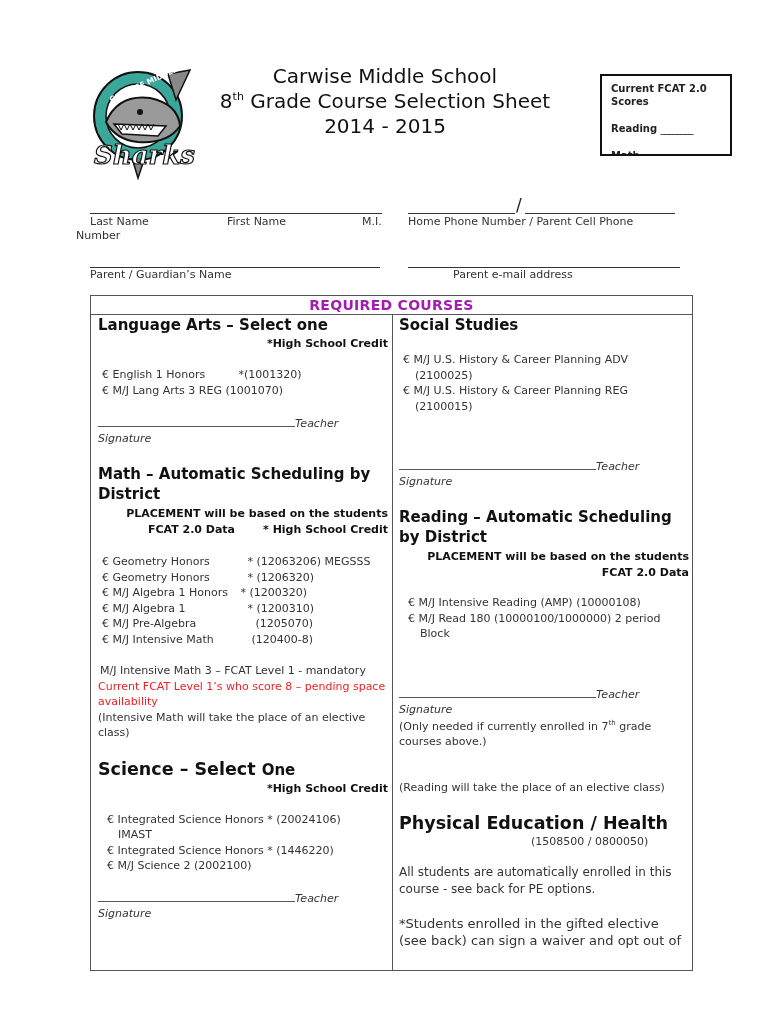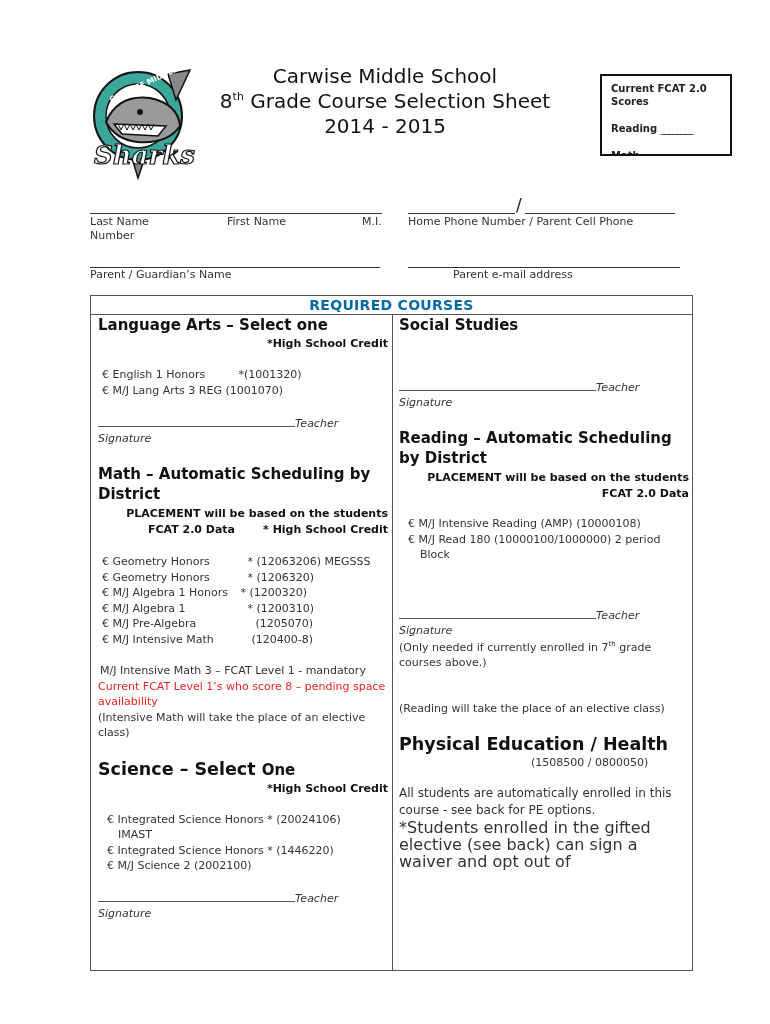--- a/index.html
+++ b/index.html
@@ -9,21 +9,21 @@
   .logo { left:88px; top:64px; width:108px; height:124px; }
   .title { left:210px; top:64px; width:350px; text-align:center; font-size:20px; line-height:25px; color:#111; }
   .title sup { font-size:11px; vertical-align:8px; line-height:0; }
   .score-box { left:600px; top:74px; width:132px; height:82px; border:2px solid #111; border-bottom:2px solid #111;
                font-size:10px; font-weight:bold; padding:6px 0 0 9px; box-sizing:border-box; line-height:13px; color:#222; overflow:hidden; }
   .score-box .gap { height:14px; }
   .uline { border-bottom:1px solid #333; }
   .small { font-size:11px; color:#333; }
   .tbl { left:90px; top:295px; width:603px; height:676px; border:1px solid #555; box-sizing:border-box; }
   .tbl-head { position:absolute; left:0; top:0; right:0; height:18px; border-bottom:1px solid #555; text-align:center;
-              font-weight:bold; font-size:14px; line-height:19px; color:#0369a1; letter-spacing:0.3px; }
+              font-weight:bold; font-size:14px; line-height:19px; color:#a21caf; letter-spacing:0.3px; }
   .vdiv { position:absolute; left:301px; top:18px; bottom:0; border-left:1px solid #555; }
   .col { position:absolute; top:19px; font-size:11px; color:#333; }
   .h2 { font-weight:bold; font-size:15px; color:#111; line-height:20px; }
   .h3 { font-weight:bold; font-size:11px; color:#111;text-align:right; }
   .h-big { font-weight:bold; font-size:17.5px; color:#111; line-height:22px; }
   .item { line-height:15.5px; }
   .sig { font-style:italic; }
   .sigline { display:inline-block; width:197px; border-bottom:1px solid #555; height:9px; }
   .red { color:#e22; }
   .u { text-decoration:underline; }
@@ -57,21 +57,21 @@
   <div class="gap"></div>
   <div><span>Reading</span> <span style="font-weight:normal;letter-spacing:-1px">________</span></div>
   <div class="gap"></div>
   <div>Math</div>
 </div>
 
 <div class="abs uline" style="left:90px;top:212px;width:292px;height:1px;"></div>
 <div class="abs small" style="left:90px;top:215px;">Last Name</div>
 <div class="abs small" style="left:227px;top:215px;">First Name</div>
 <div class="abs small" style="left:362px;top:215px;">M.I.</div>
-<div class="abs small" style="left:90px;top:229px;">Number</div>
+<div class="abs small" style="left:76px;top:229px;">Number</div>
 
 <div class="abs uline" style="left:408px;top:212px;width:107px;height:1px;"></div>
 <div class="abs" style="left:516px;top:195px;font-size:17px;">/</div>
 <div class="abs uline" style="left:525px;top:212px;width:150px;height:1px;"></div>
 <div class="abs small" style="left:408px;top:215px;">Home Phone Number / Parent Cell Phone</div>
 
 <div class="abs uline" style="left:90px;top:266px;width:290px;height:1px;"></div>
 <div class="abs small" style="left:90px;top:268px;">Parent / Guardian’s Name</div>
 <div class="abs uline" style="left:408px;top:266px;width:272px;height:1px;"></div>
 <div class="abs small" style="left:453px;top:268px;">Parent e-mail address</div>
@@ -111,33 +111,37 @@
       <div class="item" style="padding-left:11px;text-indent:-11px;"><span>€</span> <span>Integrated Science Honors * (20024106) IMAST</span></div>
       <div class="item"><span>€</span> <span>Integrated Science Honors * (1446220)</span></div>
       <div class="item"><span>€</span> <span>M/J Science 2 (2002100)</span></div>
     </div>
     <div style="margin-top:18px;"><span class="sigline"></span><span class="sig">Teacher</span></div>
     <div class="sig" style="margin-top:2px;">Signature</div>
   </div>
 
   <div class="col" style="left:308px;width:290px;">
     <div class="h2">Social Studies</div>
+    <div style="margin-top:17px;padding-left:4px;">
+      <div class="item" style="padding-left:12px;text-indent:-12px;"><span>€</span> <span>M/J U.S. History &amp; Career Planning ADV</span><br><span>(2100025)</span></div>
+      <div class="item" style="padding-left:12px;text-indent:-12px;"><span>€</span> <span>M/J U.S. History &amp; Career Planning REG</span><br><span>(2100015)</span></div>
+    </div>
     <div style="margin-top:46px;"><span class="sigline"></span><span class="sig">Teacher</span></div>
     <div class="sig" style="margin-top:2px;">Signature</div>
 
     <div class="h2" style="margin-top:19px;">Reading  – Automatic Scheduling by District</div>
     <div class="h3" style="margin-top:2px;line-height:16px;">PLACEMENT will be based on the students</div>
     <div class="h3" style="line-height:16px;">FCAT 2.0 Data</div>
     <div style="margin-top:14px;padding-left:9px;width:270px;">
       <div class="item"><span>€</span> <span>M/J Intensive Reading (AMP) (10000108)</span></div>
       <div class="item" style="padding-left:12px;text-indent:-12px;"><span>€</span> <span>M/J Read 180 (10000100/1000000) 2 period Block</span></div>
     </div>
     <div style="margin-top:46px;"><span class="sigline"></span><span class="sig">Teacher</span></div>
     <div class="sig" style="margin-top:2px;">Signature</div>
     <div class="item"><span>(Only needed if currently enrolled in 7</span><sup style="font-size:7px">th</sup><span> grade courses above.)</span></div>
     <div class="item" style="margin-top:31px;">(Reading will take the place of an elective class)</div>
 
     <div class="h-big" style="margin-top:16px;">Physical Education / Health</div>
     <div class="item" style="padding-left:132px;">(1508500 / 0800050)</div>
     <div style="margin-top:15px;font-size:12px;line-height:17px;color:#333;">All students are automatically enrolled in this course -  see back for PE options.</div>
-    <div style="font-size:16px;line-height:17px;color:#333;">*Students enrolled in the gifted elective (see back) can sign a waiver and opt out of</div>
+    <div style="margin-top:17px;font-size:13px;line-height:17px;color:#333;">*Students enrolled in the gifted elective (see back) can sign a waiver and opt out of</div>
   </div>
 </div>
 
 </body></html>

